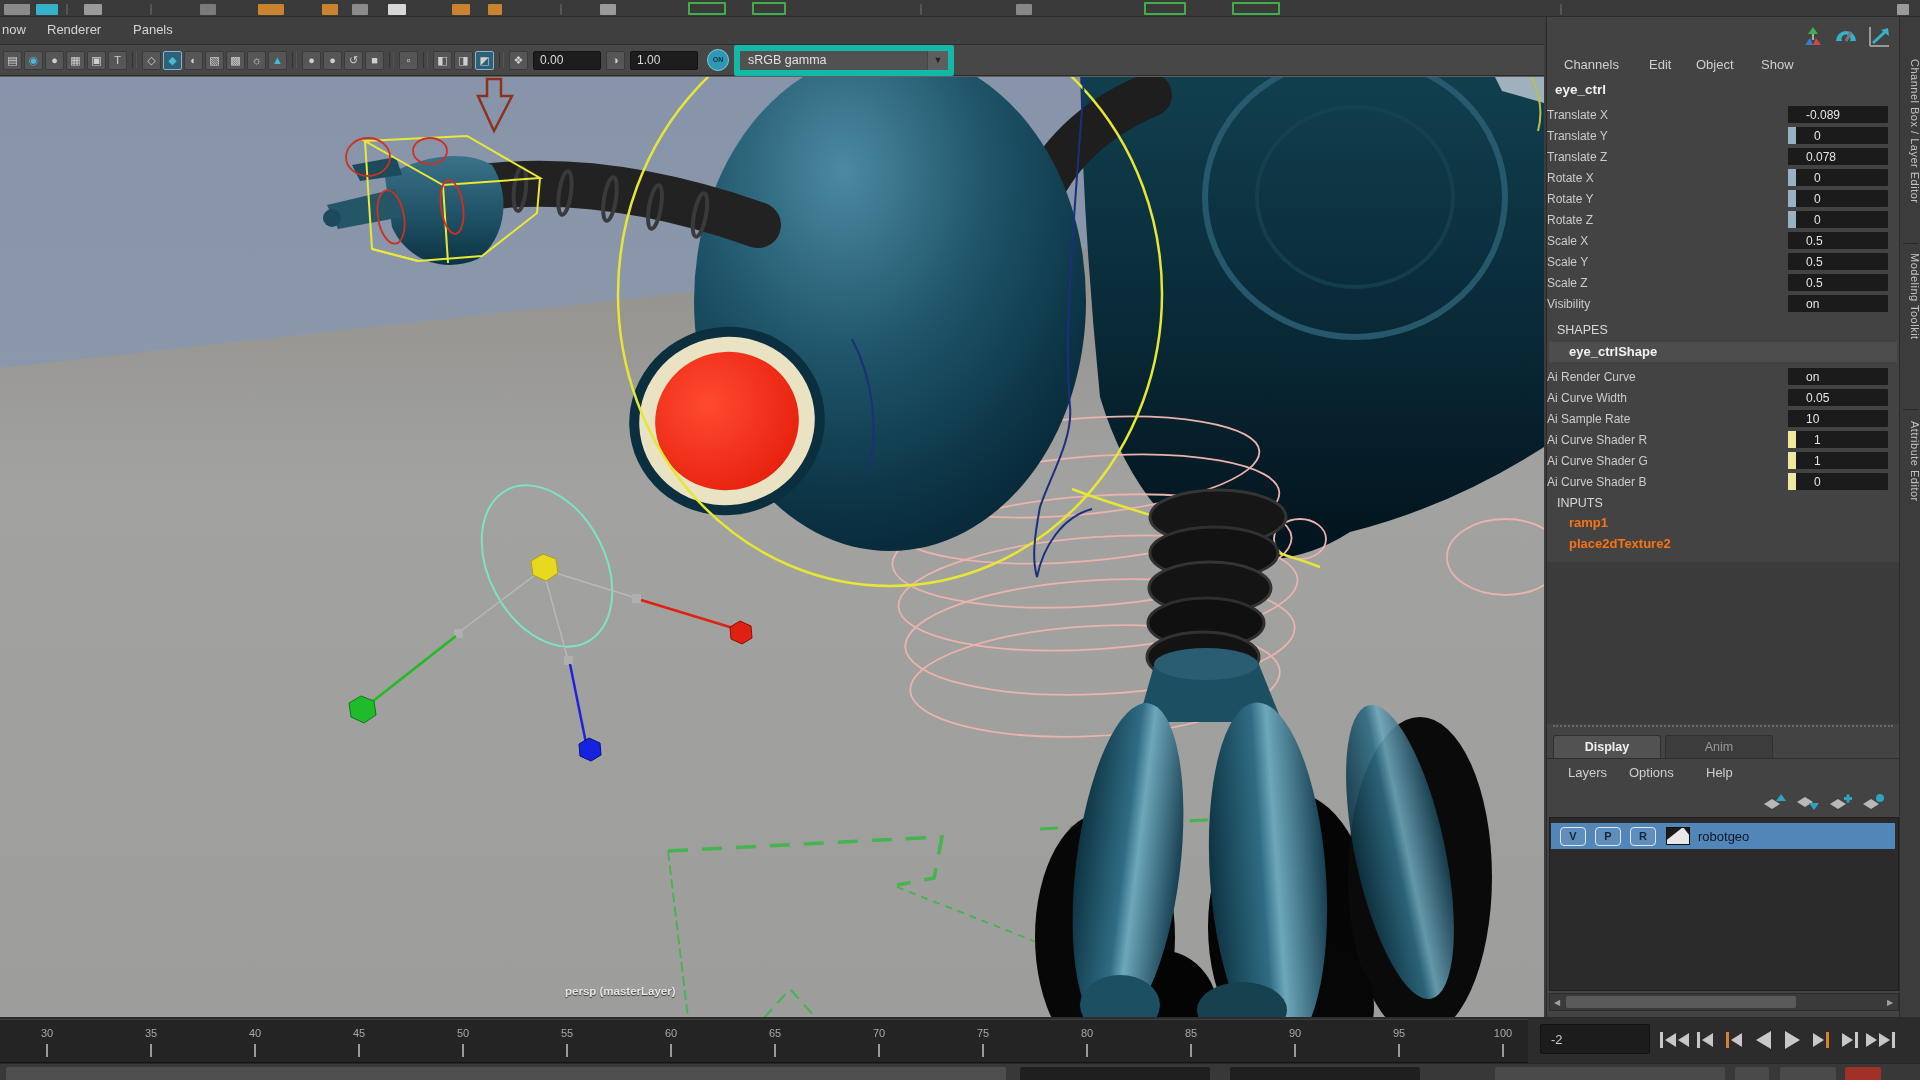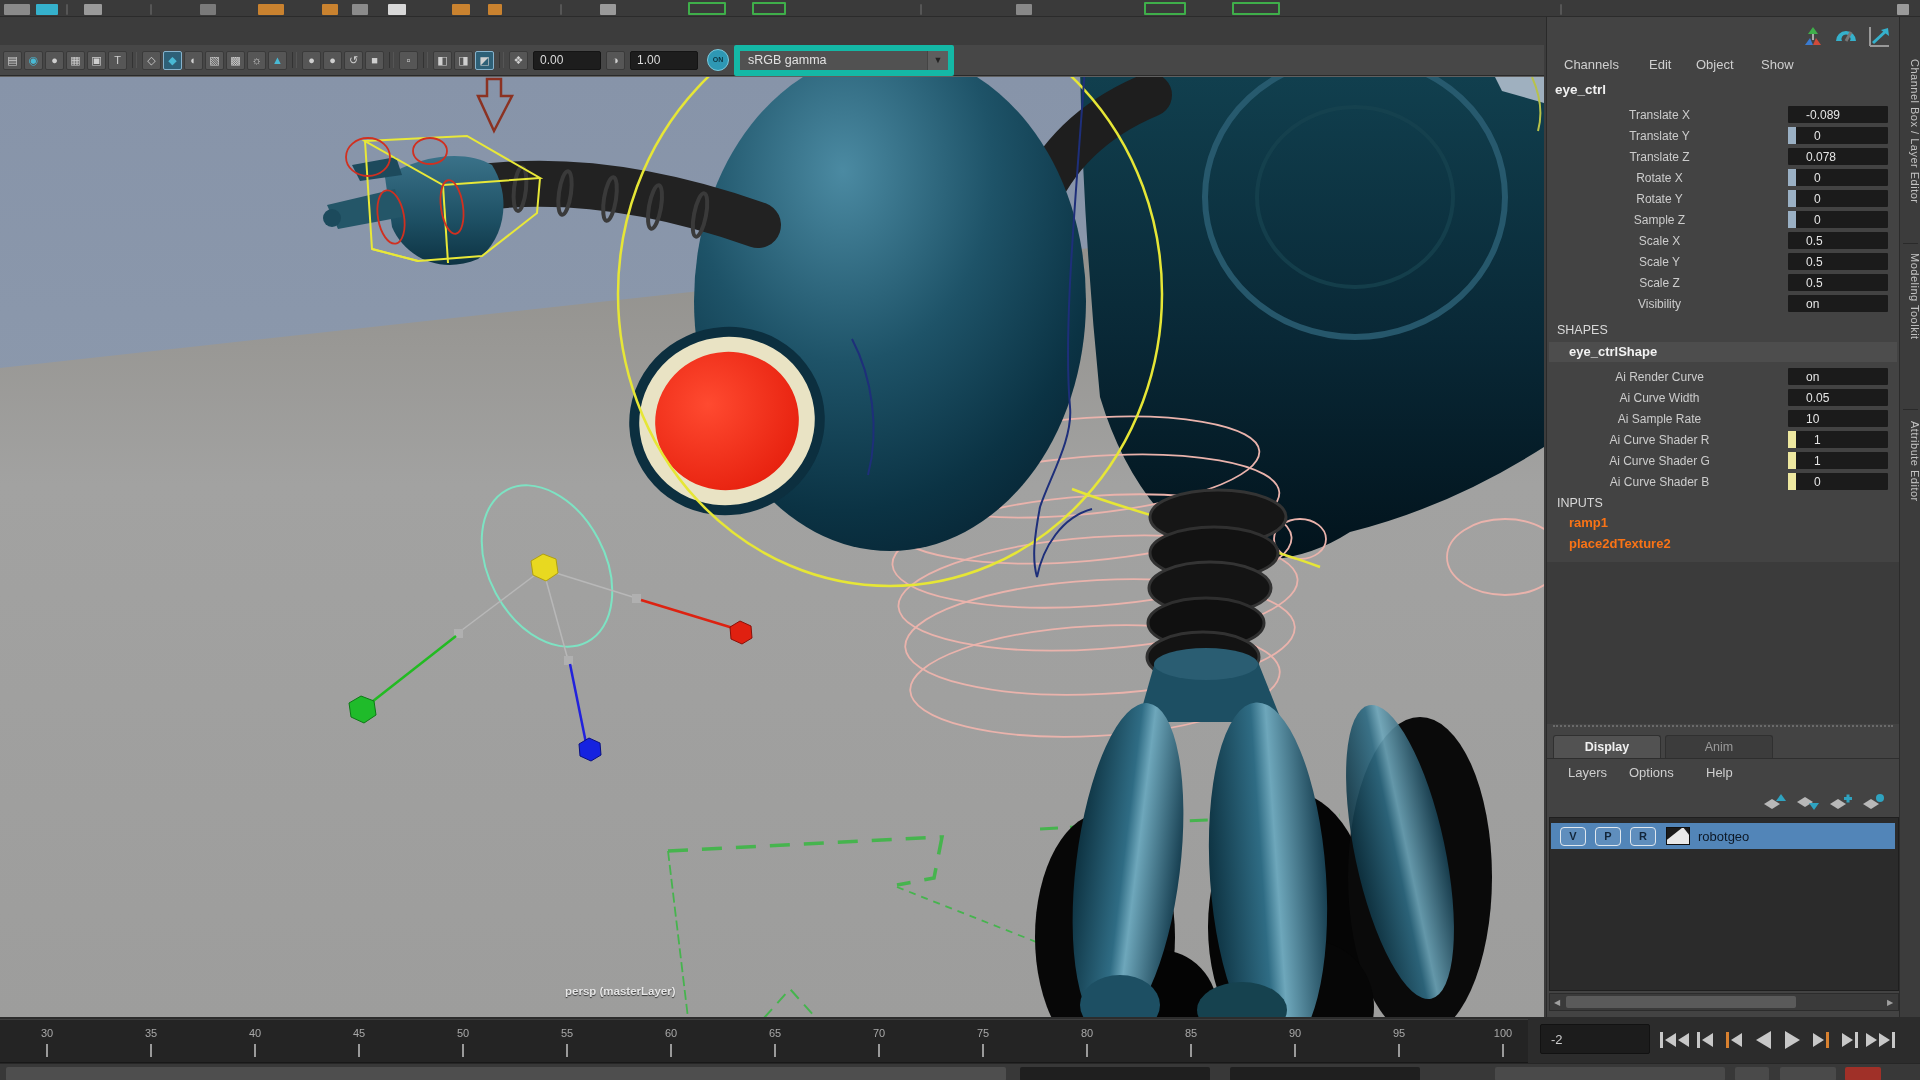--- a/index.html
+++ b/index.html
@@ -30,21 +30,21 @@
   #viewport{position:absolute;left:0;top:76px;width:1544px;height:941px;background:#9c9c9c;overflow:hidden;border-top:1px solid #606060;}
   #persp-label{position:absolute;left:565px;top:908px;font-size:11.5px;font-weight:bold;color:#e6e6e6;text-shadow:0 1px 1px #333;}
   
   #right-panel{position:absolute;left:1546px;top:17px;width:352px;height:1000px;background:#434343;border-left:1px solid #2a2a2a;font-size:12px;}
   #cb-header-icons{position:absolute;right:8px;top:8px;display:flex;gap:8px;}
   .cb-menu-item{position:absolute;top:40px;color:#cfcfcf;font-size:13px;}
   #cb-object-name{position:absolute;left:8px;top:65px;color:#f0f0f0;font-weight:bold;font-size:13.5px;}
   #cb-rows{position:absolute;left:0;top:87px;width:352px;}
   #cb-shape-rows{position:absolute;left:0;top:349px;width:352px;}
   .ch-row{height:21px;display:flex;align-items:center;}
-  .ch-label{width:241px;text-align:center;color:#cccccc;padding-right:16px;box-sizing:border-box;}
+  .ch-label{width:241px;text-align:left;color:#cccccc;padding-right:16px;box-sizing:border-box;}
   .ch-field{width:100px;height:17px;background:#1b1b1b;border-radius:1px;display:flex;align-items:center;position:relative;}
   .ch-notch{width:8px;height:17px;flex:0 0 auto;}
   .ch-val{color:#e6e6e6;padding-left:18px;}
   .cb-section{position:absolute;left:10px;color:#d8d8d8;font-weight:normal;font-size:12.5px;}
   #cb-shape-rowbg{position:absolute;left:2px;top:325px;width:348px;height:20px;background:#4d4d4d;}
   #cb-shape-name{position:absolute;left:22px;top:327px;color:#f2f2f2;font-weight:bold;font-size:13px;}
   #cb-inputs{position:absolute;left:22px;top:498px;width:300px;}
   .cb-input-item{color:#f97316;font-weight:bold;font-size:13px;margin-bottom:6px;}
   #cb-bottom-area{position:absolute;left:0;top:545px;width:352px;height:162px;background:#3b3b3b;}
   #cb-separator{position:absolute;left:6px;top:708px;width:340px;border-top:2px dotted #6a6a6a;}
@@ -111,20 +111,25 @@
       <div class="frag hollow" style="left: 688px; width: 34px; border-color: rgb(63, 174, 74);"></div>
       <div class="frag hollow" style="left: 752px; width: 30px; border-color: rgb(63, 174, 74);"></div>
       <div class="frag" style="left: 920px; width: 2px; background: rgb(86, 86, 86);"></div>
       <div class="frag" style="left: 1016px; width: 16px; background: rgb(136, 136, 136);"></div>
       <div class="frag hollow" style="left: 1144px; width: 38px; border-color: rgb(63, 174, 74);"></div>
       <div class="frag hollow" style="left: 1232px; width: 44px; border-color: rgb(63, 174, 74);"></div>
       <div class="frag" style="left: 1560px; width: 2px; background: rgb(86, 86, 86);"></div>
       <div class="frag" style="left: 1897px; width: 12px; background: rgb(154, 154, 154);"></div>
     </div>
 
+  <div id="panel-menubar">
+    <span class="pm-item" style="left:2px">now</span>
+    <span class="pm-item" style="left:47px">Renderer</span>
+    <span class="pm-item" style="left:133px">Panels</span>
+  </div>
 
   <div id="viewport-toolbar">
     <span id="tb-icons" style="display: flex; align-items: center;">
         <div class="tb-icon">▤</div>
         <div class="tb-icon teal">◉</div>
         <div class="tb-icon">●</div>
         <div class="tb-icon">▦</div>
         <div class="tb-icon">▣</div>
         <div class="tb-icon">T</div>
         <div class="tb-sep"></div>
@@ -370,21 +375,21 @@
           </div>
         </div>
         <div class="ch-row">
           <span class="ch-label">Rotate Y</span>
           <div class="ch-field">
             <div class="ch-notch" style="background: rgb(154, 176, 196);"></div>
             <span class="ch-val">0</span>
           </div>
         </div>
         <div class="ch-row">
-          <span class="ch-label">Sample Z</span>
+          <span class="ch-label">Rotate Z</span>
           <div class="ch-field">
             <div class="ch-notch" style="background: rgb(154, 176, 196);"></div>
             <span class="ch-val">0</span>
           </div>
         </div>
         <div class="ch-row">
           <span class="ch-label">Scale X</span>
           <div class="ch-field">
             <span class="ch-val">0.5</span>
           </div>

